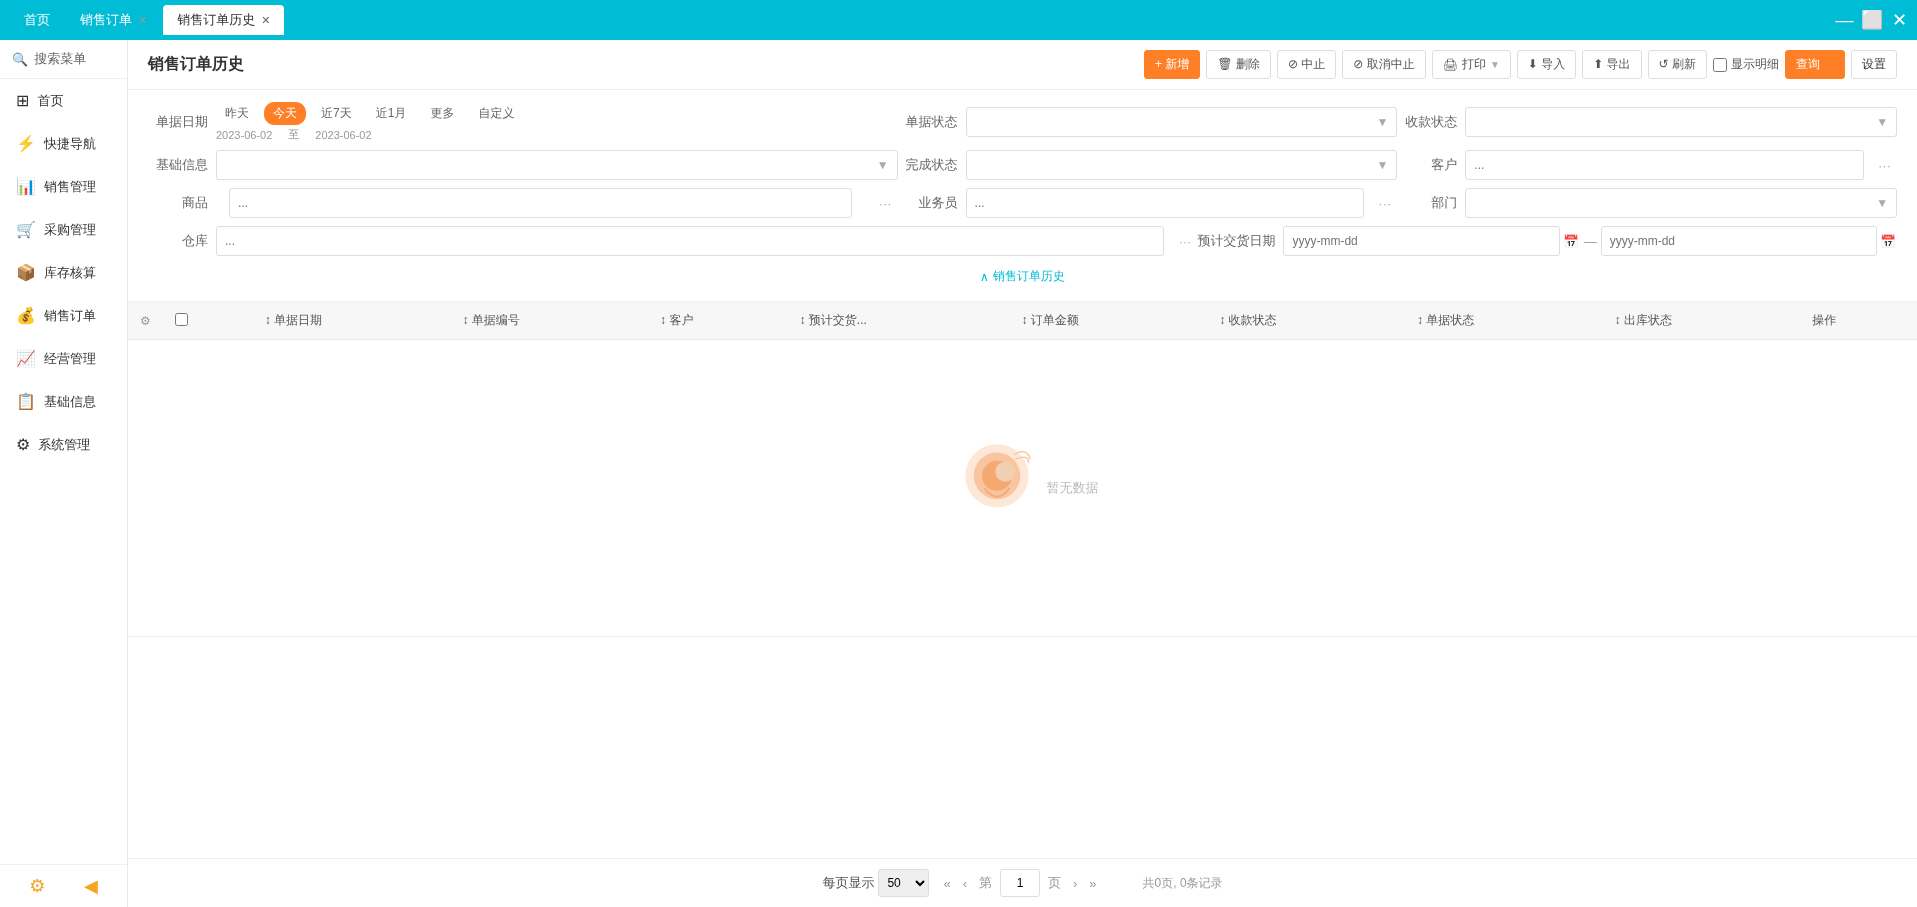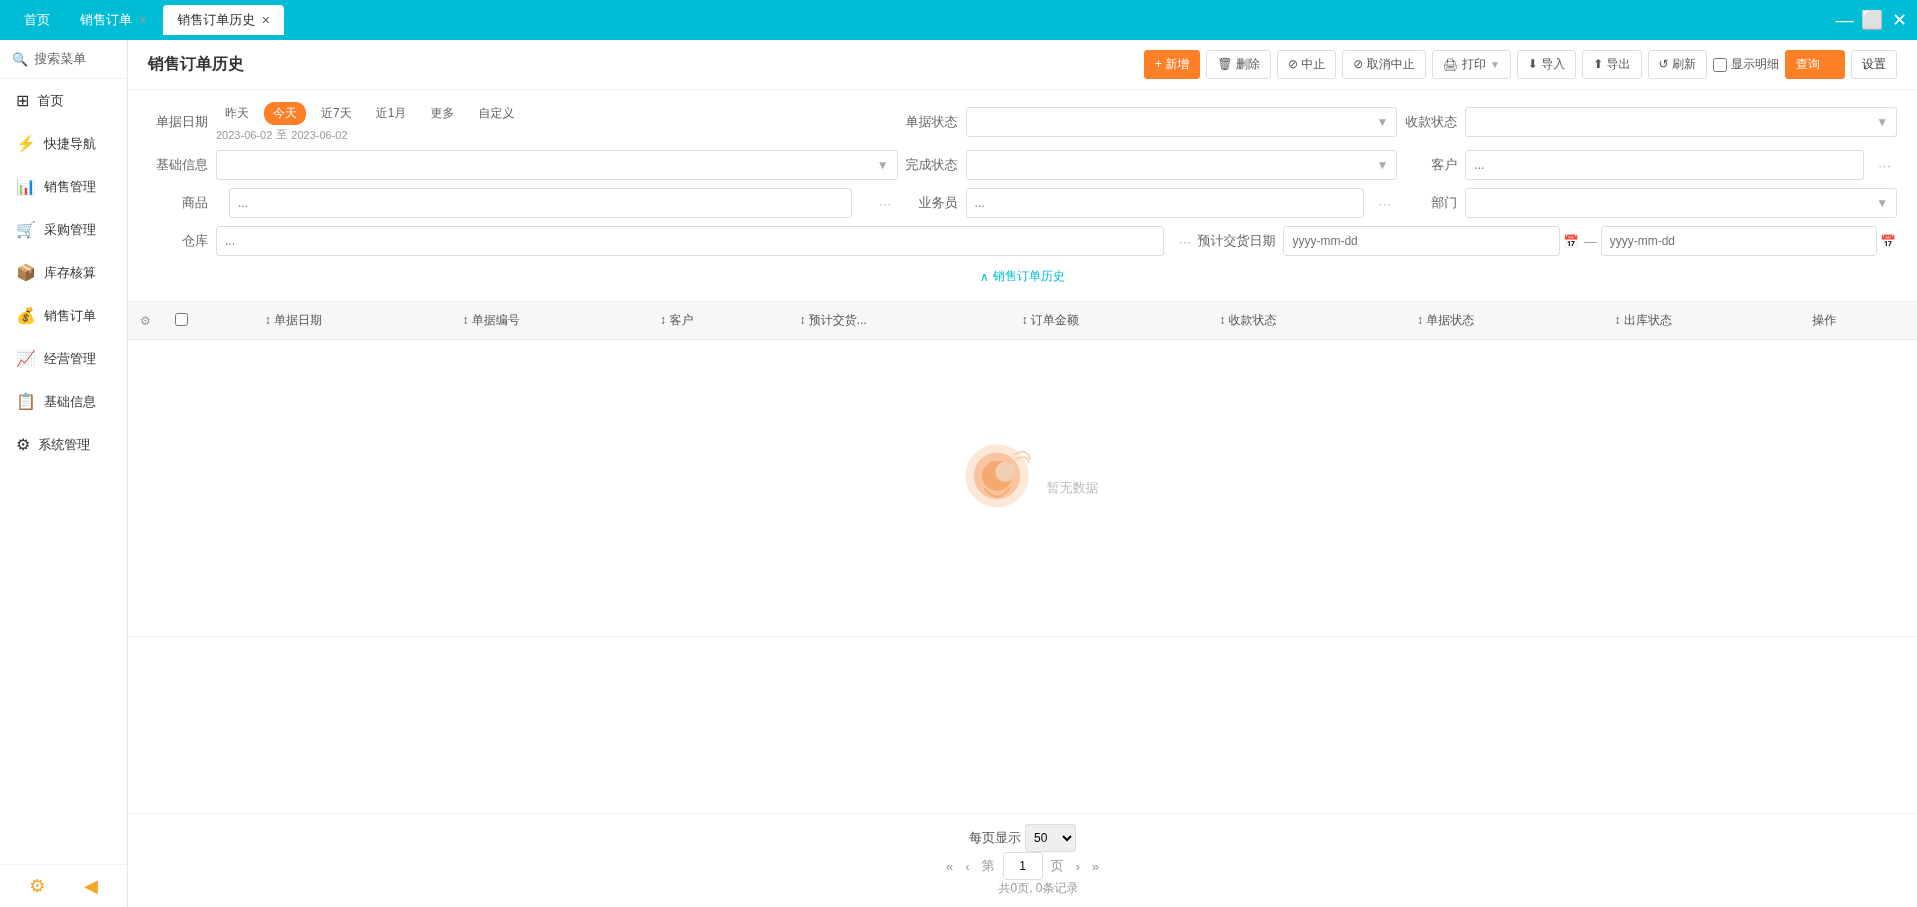--- a/index.html
+++ b/index.html
@@ -44,40 +44,40 @@
     .filter-row { display: flex; align-items: center; gap: 0; margin-bottom: 8px; }
     .filter-item { display: flex; align-items: center; gap: 8px; flex: 1; }
     .filter-label { color: #666; font-size: 13px; white-space: nowrap; min-width: 60px; text-align: right; }
     .filter-input { flex: 1; height: 30px; border: 1px solid #ddd; border-radius: 3px; padding: 0 8px; font-size: 12px; outline: none; }
     .filter-select-wrap { flex: 1; height: 30px; border: 1px solid #ddd; border-radius: 3px; padding: 0 8px; font-size: 12px; background: #fff; display: flex; align-items: center; justify-content: space-between; cursor: pointer; }
     .filter-select-wrap .chevron { color: #aaa; font-size: 12px; }
     .filter-dots { color: #aaa; cursor: pointer; padding: 0 6px; }
     .date-filter { display: flex; align-items: center; gap: 6px; }
     .date-tag { padding: 2px 8px; border-radius: 3px; font-size: 12px; cursor: pointer; color: #666; border: 1px solid transparent; }
     .date-tag.active { background: #ff7f27; color: #fff; border-color: #ff7f27; border-radius: 10px; }
-    .date-range-input { display: flex; align-items: center; gap: 4px; }
+    .date-range-input { display: flex; align-items: center; gap: 16px; }
     .collapse-row { display: flex; align-items: center; justify-content: center; padding: 4px 0; }
     .collapse-btn { color: #00bcd4; font-size: 12px; cursor: pointer; display: flex; align-items: center; gap: 4px; }
 
     
     .table-area { flex: 1; overflow: auto; background: #fff; margin: 0; }
     table { width: 100%; border-collapse: collapse; font-size: 12px; }
     thead tr { background: #f7f7f7; border-bottom: 1px solid #e8e8e8; }
     thead th { padding: 10px 12px; text-align: left; font-weight: 500; color: #555; white-space: nowrap; border-bottom: 1px solid #e8e8e8; }
     tbody tr { border-bottom: 1px solid #f0f0f0; }
     tbody td { padding: 10px 12px; color: #555; }
     .th-checkbox { width: 30px; }
 
     
     .empty-state { display: flex; align-items: center; justify-content: center; padding: 80px 0; }
     .empty-icon { width: 100px; height: 100px; margin-bottom: 16px; }
     .empty-text { color: #bbb; font-size: 13px; }
 
     
-    .table-footer { display: flex; align-items: center; justify-content: space-between; padding: 10px 20px; background: #fff; border-top: 1px solid #f0f0f0; font-size: 13px; color: #555; flex-shrink: 0; flex-direction: column; }
+    .table-footer { display: flex; align-items: center; justify-content: center; padding: 10px 20px; background: #fff; border-top: 1px solid #f0f0f0; gap: 10px; font-size: 13px; color: #555; flex-shrink: 0; }
     .page-size-select { display: flex; align-items: center; gap: 4px; }
     .page-size-select select { height: 28px; border: 1px solid #ddd; border-radius: 3px; padding: 0 4px; font-size: 12px; }
     .pagination { display: flex; align-items: center; gap: 4px; }
     .pagination span { cursor: pointer; color: #999; padding: 0 4px; }
     .pagination input { width: 40px; height: 28px; border: 1px solid #ddd; border-radius: 3px; text-align: center; font-size: 12px; }
     .page-info { color: #999; font-size: 12px; margin-left: 32px; }
   </style>
 </head>
 <body>
 

